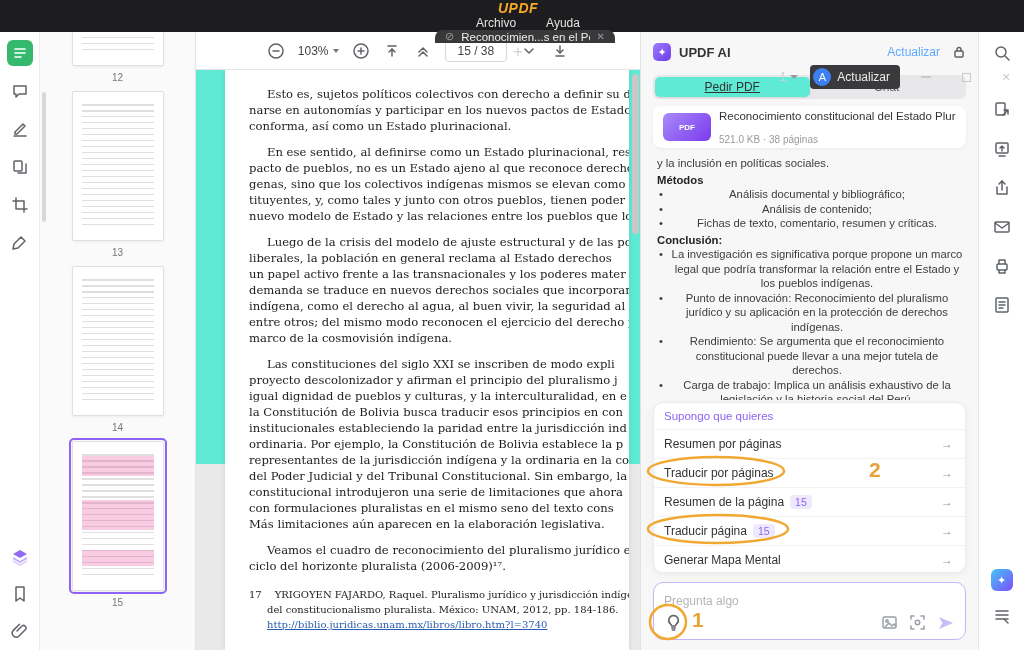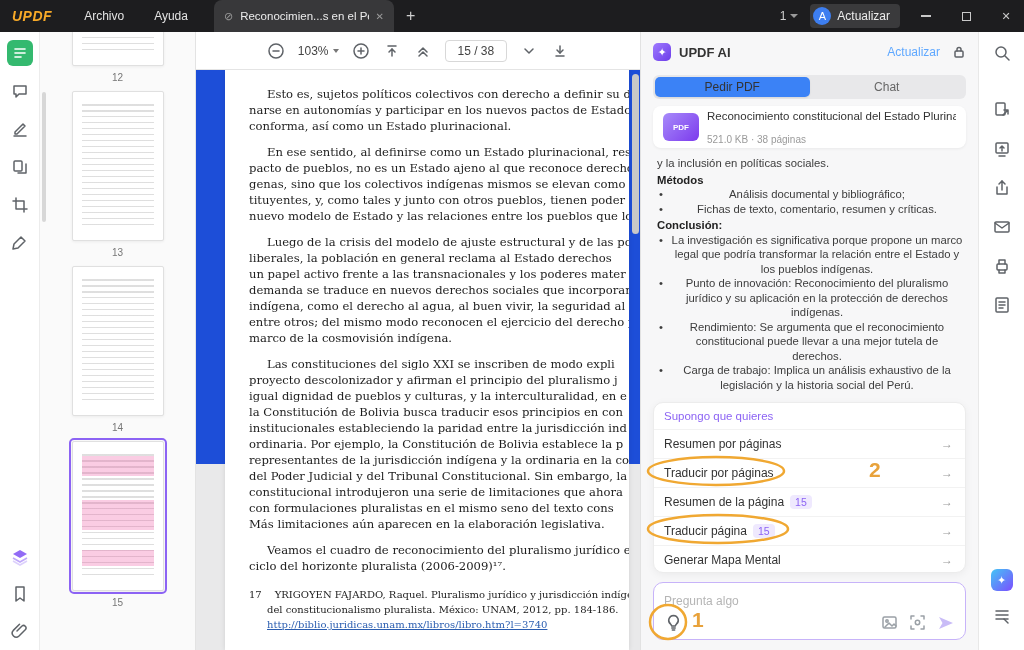--- a/index.html
+++ b/index.html
@@ -1,21 +1,21 @@
 <!DOCTYPE html>
 <html><head>
 <meta charset="utf-8">
 <style>
   * { margin:0; padding:0; box-sizing:border-box; }
   html,body { width:1024px; height:650px; overflow:hidden; }
   body { position:relative; font-family:"Liberation Sans",sans-serif; background:#e9e9ea; }
   svg.ic { stroke:#5f6368; fill:none; stroke-width:1.5; stroke-linecap:round; stroke-linejoin:round; }
 
   
-  .titlebar { position:absolute; top:0; left:0; width:1024px; height:32px; background:#1d1d1f; display:flex; align-items:center; color:#ddd; z-index:10; }
+  .titlebar { position:absolute; top:0; left:0; width:1024px; height:32px; background:#1d1d1f; display:flex; align-items:center; color:#ddd; z-index:10;flex-direction:column; }
   .logo { color:#F7A928; font-weight:700; font-style:italic; font-size:14px; margin-left:12px; letter-spacing:.5px; }
   .menus { display:flex; gap:30px; margin-left:32px; font-size:12px; color:#e3e3e3; }
   .tab { margin-left:26px; height:32px; background:#38383a; border-radius:8px 8px 0 0; display:flex; align-items:center; padding:0 10px; gap:7px; width:180px; }
   .tab-ico { color:#9a9a9a; font-size:11px; }
   .tab-title { font-size:11.5px; color:#ececec; white-space:nowrap; overflow:hidden; flex:1; }
   .tab-close { color:#9a9a9a; font-size:10px; }
   .newtab { margin-left:12px; font-size:16px; color:#cfcfcf; }
   .tb-right { margin-left:auto; display:flex; align-items:center; gap:12px; padding-right:4px; }
   .user-count { font-size:12px; color:#cfcfcf; display:flex; align-items:center; gap:4px; }
   .chev { width:0; height:0; border-left:4px solid transparent; border-right:4px solid transparent; border-top:4px solid #9a9a9a; display:inline-block; }
@@ -37,21 +37,21 @@
   .thumb-item { display:flex; flex-direction:column; align-items:center; margin-bottom:8px; }
   .thumb-item.clipped { margin-top:-124px; }
   .thumb { width:92px; height:150px; background:#fff; border:1px solid #e0e0e0; border-radius:2px; position:relative; overflow:hidden; box-shadow:0 1px 3px rgba(0,0,0,.06); }
   .thumb .fake { position:absolute; left:9px; right:9px; top:12px; bottom:10px; background:repeating-linear-gradient(to bottom,#d9d9d9 0 1.5px,transparent 1.5px 6px); opacity:.85; }
   .thumb.selected { outline:2px solid #8C63F4; outline-offset:1px; }
   .hl { position:absolute; left:9px; right:9px; background:rgba(236,72,153,.28); }
   .thumb-label { font-size:10px; color:#777; margin-top:6px; }
   .thumb-scrollbar { position:absolute; left:2px; top:60px; width:4px; height:130px; background:#d7d7d7; border-radius:2px; }
 
   
-  .viewer { position:absolute; left:196px; top:32px; width:444px; height:432px; background:#1d4ed8; }
+  .viewer { position:absolute; left:196px; top:32px; width:444px; height:432px; background:#5eead4; }
   .vtoolbar { position:absolute; top:0; left:0; right:0; height:38px; background:#fff; border-bottom:1px solid #e4e4e4; display:flex; align-items:center; justify-content:center; gap:13px; z-index:2; }
   .vt-btn { display:flex; align-items:center; justify-content:center; }
   .zoom-level { font-size:12px; color:#444; display:flex; align-items:center; gap:4px; }
   .chev-dark { width:0; height:0; border-left:3.5px solid transparent; border-right:3.5px solid transparent; border-top:4px solid #777; display:inline-block; }
   .page-box { border:1px solid #d8d8d8; border-radius:4px; height:22px; padding:0 12px; font-size:12px; color:#444; display:flex; align-items:center; background:#fff; }
   .doc-page { position:absolute; left:29px; top:38px; width:404px; height:580px; background:#fff; box-shadow:0 0 5px rgba(0,0,0,.10); padding:16px 0 0 24px; overflow:hidden; }
   .para { margin-bottom:10px; }
   .doc-line { font-family:"DejaVu Serif",serif; font-size:11.6px; line-height:16px; color:#1c1c1c; white-space:nowrap; overflow:hidden; }
   .indent { text-indent:18px; }
   .footnote { margin-top:13px; }
@@ -63,23 +63,23 @@
 
   
   .ai-panel { position:absolute; left:640px; top:32px; width:338px; height:618px; background:#f7f7f8; border-left:1px solid #e2e2e2; }
   .ai-header { position:absolute; top:8px; left:12px; right:12px; height:24px; display:flex; align-items:center; gap:8px; }
   .ai-logo { width:18px; height:18px; border-radius:5px; background:linear-gradient(135deg,#9F7BFF,#6C3CE9); color:#fff; font-size:11px; display:flex; align-items:center; justify-content:center; }
   .ai-title { font-size:13px; font-weight:700; color:#333; }
   .ai-header-right { margin-left:auto; display:flex; align-items:center; gap:12px; }
   .ai-update { font-size:12px; color:#5FA8FF; }
   .seg { position:absolute; top:43px; left:12px; right:12px; height:24px; background:#e8e8ea; border-radius:6px; display:flex; padding:2px; }
   .seg-item { flex:1; display:flex; align-items:center; justify-content:center; font-size:12px; color:#666; border-radius:5px; }
-  .seg-item.active { background:#3b82f6; color:#333; box-shadow:0 1px 2px rgba(0,0,0,.08); }
+  .seg-item.active { background:#5eead4; color:#333; box-shadow:0 1px 2px rgba(0,0,0,.08);text-decoration:underline; }
   .file-card { position:absolute; top:74px; left:12px; right:12px; height:42px; background:#fff; border-radius:8px; box-shadow:0 1px 3px rgba(0,0,0,.06); display:flex; align-items:center; gap:8px; padding:0 10px; }
-  .pdf-ico { width:36px; height:28px; border-radius:6px; background:linear-gradient(135deg,#A78BFA,#7C3AED); color:#fff; font-size:8px; font-weight:700; display:flex; align-items:center; justify-content:center; flex:none; }
+  .pdf-ico { width:48px; height:28px; border-radius:6px; background:linear-gradient(135deg,#A78BFA,#7C3AED); color:#fff; font-size:8px; font-weight:700; display:flex; align-items:center; justify-content:center; flex:none; }
   .file-text { flex:1; overflow:hidden; }
   .file-name { font-size:11.5px; color:#333; white-space:nowrap; overflow:hidden; }
   .file-meta { font-size:10px; color:#9a9a9a; margin-top:12px; }
   .ai-message { position:absolute; top:124px; left:16px; right:14px; height:244px; overflow:hidden; font-size:11.3px; line-height:14.5px; color:#3c3c3c; }
   .msg-bold { font-weight:700; color:#222; margin-top:2px; }
   .ai-message ul { list-style:none;text-align:center; }
   .ai-message li { position:relative; padding-left:13px; }
   .ai-message li::before { content:"•"; position:absolute; left:2px; }
   .sugg-card { position:absolute; left:12px; right:12px; top:370px; height:171px; background:#fff; border:1px solid #ececec; border-radius:10px; box-shadow:0 2px 8px rgba(0,0,0,.05); overflow:hidden; }
   .sugg-header { height:26px; display:flex; align-items:center; padding:0 10px; font-size:11.5px; color:#8C63F4; }
@@ -352,20 +352,21 @@
       <div class="file-name">Reconocimiento constitucional del Estado Plurinacional pa...</div>
       <div class="file-meta">521.0 KB · 38 páginas</div>
     </span>
   </div>
 
   <div class="ai-message">
     <div>y la inclusión en políticas sociales.</div>
     <div class="msg-bold">Métodos</div>
     <ul>
       <li>Análisis documental y bibliográfico;</li>
+      <li>Análisis de contenido;</li>
       <li>Fichas de texto, comentario, resumen y críticas.</li>
     </ul>
     <div class="msg-bold">Conclusión:</div>
     <ul>
       <li>La investigación es significativa porque propone un marco legal que podría transformar la relación entre el Estado y los pueblos indígenas.</li>
       <li>Punto de innovación: Reconocimiento del pluralismo jurídico y su aplicación en la protección de derechos indígenas.</li>
       <li>Rendimiento: Se argumenta que el reconocimiento constitucional puede llevar a una mejor tutela de derechos.</li>
       <li>Carga de trabajo: Implica un análisis exhaustivo de la legislación y la historia social del Perú.</li>
     </ul>
   </div>

